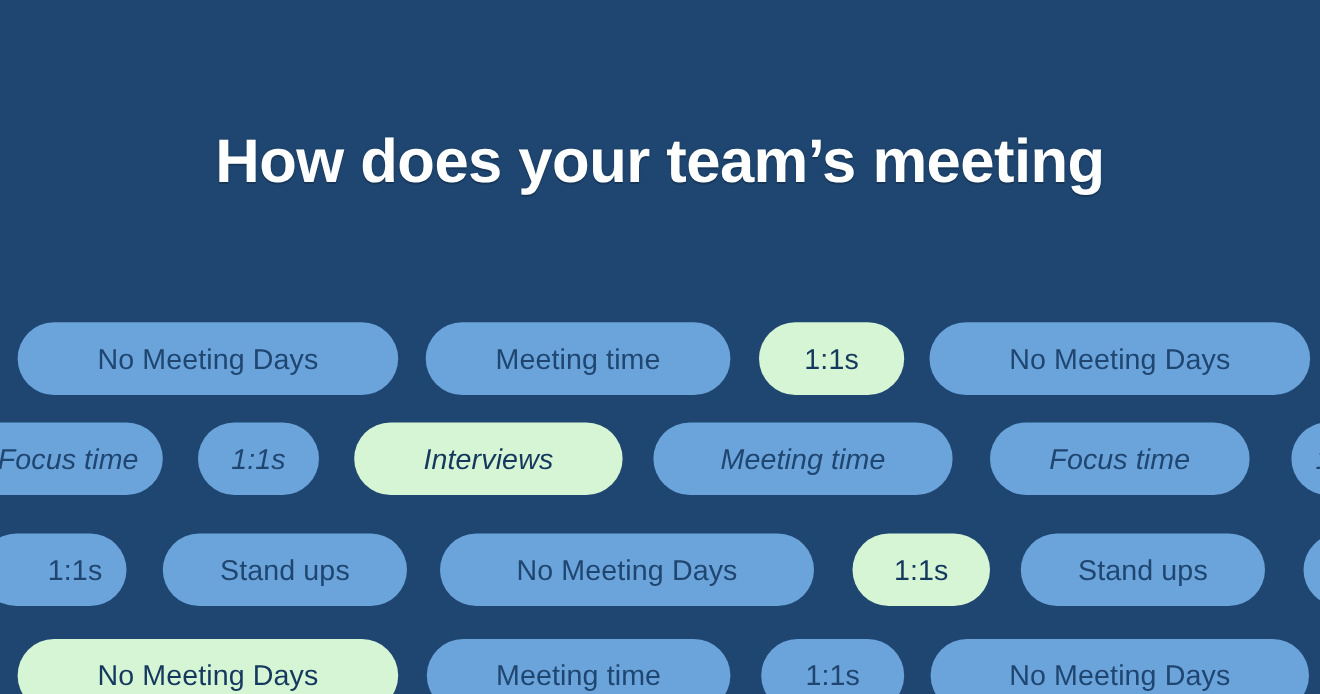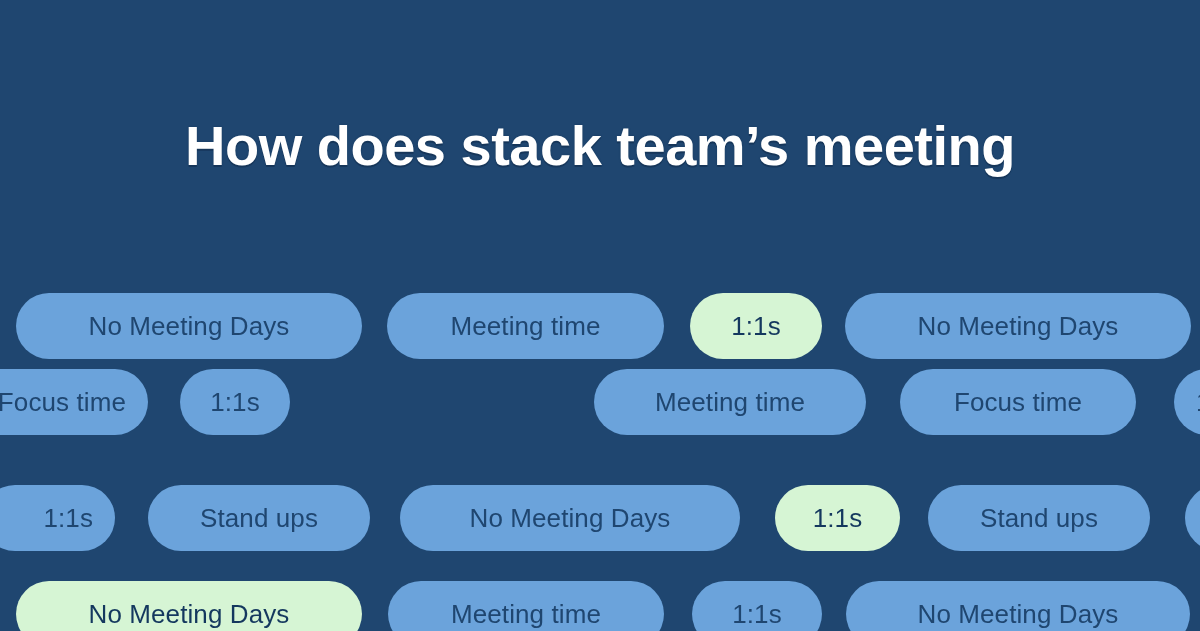--- a/index.html
+++ b/index.html
@@ -44,21 +44,21 @@
   .pill-row {
     position: absolute;
     left: 0;
     width: 972px;
     height: 66px;
     white-space: nowrap;
     font-size: 0;
     text-align: right;
   }
   #row-0 { top: 293px; }
-  #row-1 { top: 369px; }
+  #row-1 { top: 384px; font-style: italic; }
   #row-2 { top: 485px; }
   #row-3 { top: 581px; }
 
   .pill {
     position: absolute;
     top: 0;
     height: 66px;
     border-radius: 33px;
     display: flex;
     align-items: center;
@@ -91,21 +91,21 @@
     justify-content: flex-start;
     padding-left: 22px;
   }
 </style>
 </head>
 <body>
 
 <div id="stage" style="background: rgb(31, 70, 112);">
 
   <h1 id="headline">
-    <span class="ln">How does stack team’s meeting</span>
+    <span class="ln">How does your team’s meeting</span>
   </h1>
 
   <div class="pill-row" id="row-0">
       <div class="pill" style="left: 16px; width: 346px;">
         <span class="pill-label">No Meeting Days</span>
       </div>
       <div class="pill" style="left: 387px; width: 277px;">
         <span class="pill-label">Meeting time</span>
       </div>
       <div class="pill green" style="left: 690px; width: 132px;">
@@ -114,20 +114,23 @@
       <div class="pill" style="left: 845px; width: 346px;">
         <span class="pill-label">No Meeting Days</span>
       </div>
     </div>
   <div class="pill-row" id="row-1">
       <div class="pill clip-left" style="left: -88px; width: 236px;">
         <span class="pill-label">Focus time</span>
       </div>
       <div class="pill" style="left: 180px; width: 110px;">
         <span class="pill-label">1:1s</span>
+      </div>
+      <div class="pill green" style="left: 322px; width: 244px;">
+        <span class="pill-label">Interviews</span>
       </div>
       <div class="pill" style="left: 594px; width: 272px;">
         <span class="pill-label">Meeting time</span>
       </div>
       <div class="pill" style="left: 900px; width: 236px;">
         <span class="pill-label">Focus time</span>
       </div>
       <div class="pill clip-right" style="left: 1174px; width: 110px;">
         <span class="pill-label">1:1s</span>
       </div>

